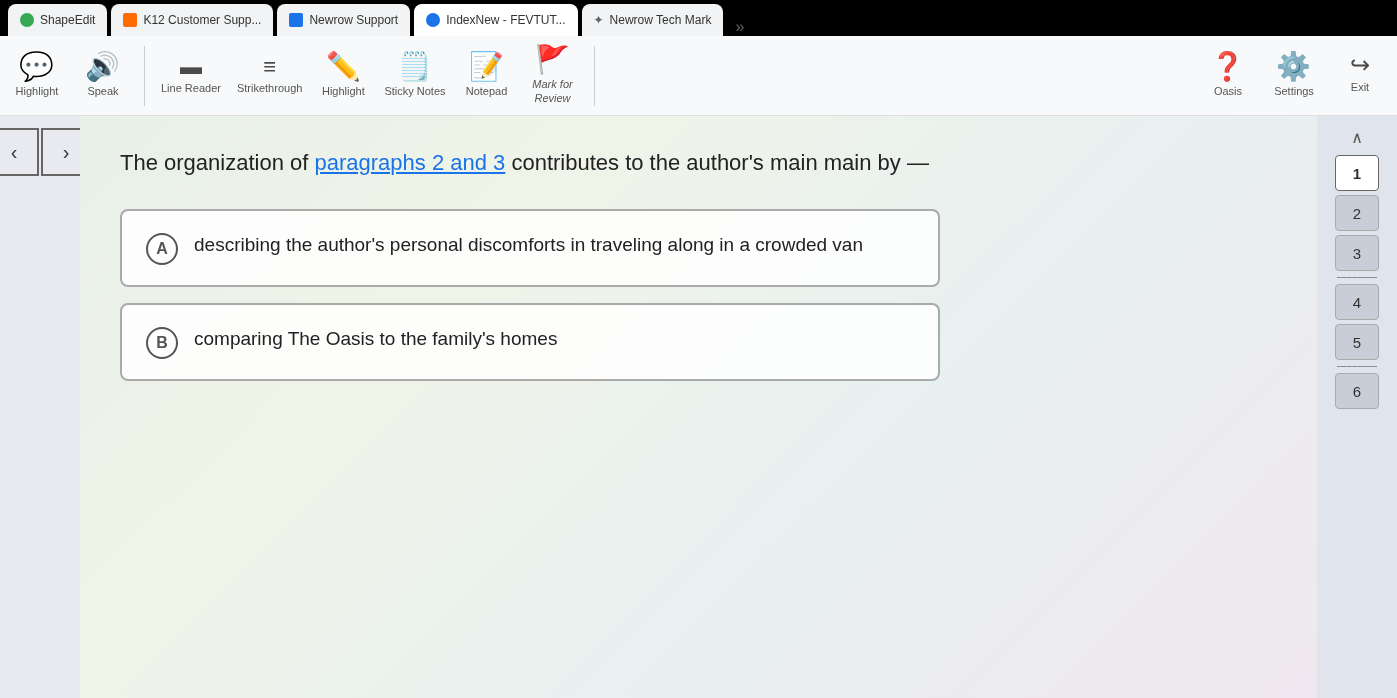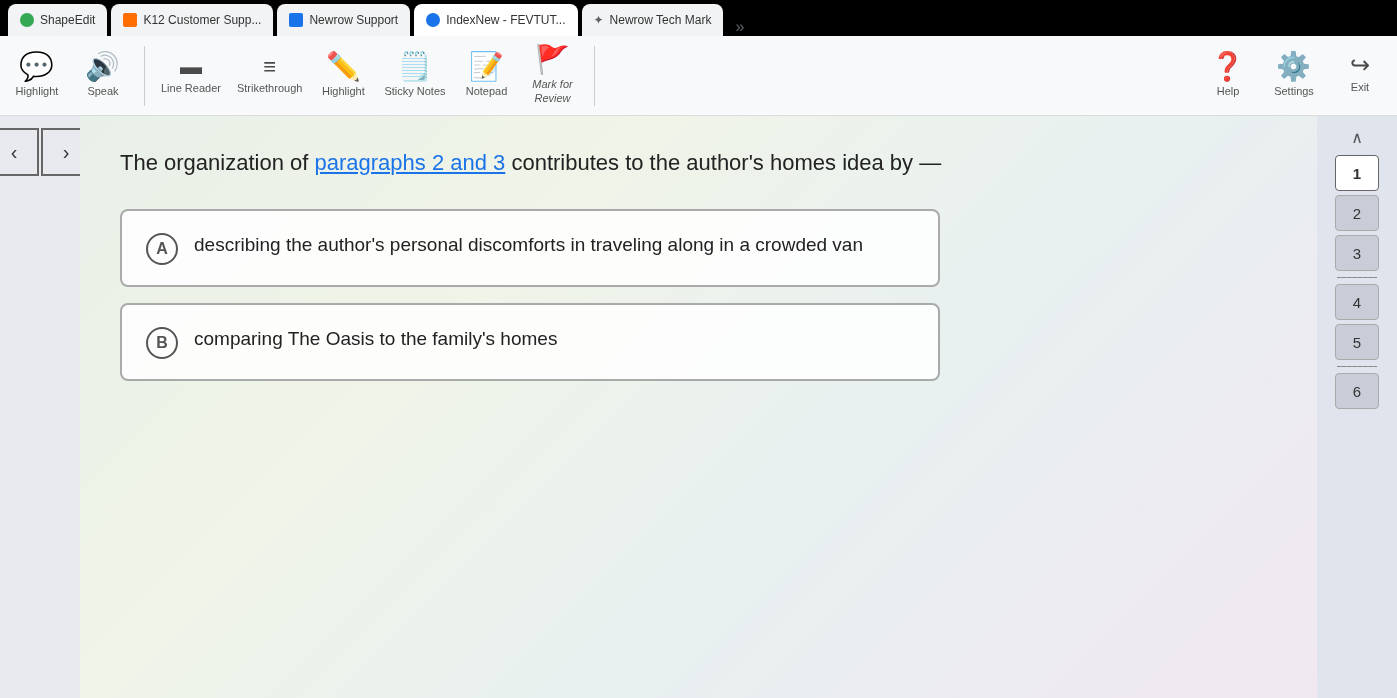--- a/index.html
+++ b/index.html
@@ -309,21 +309,21 @@
   <div class="tool-item">
     <span class="tool-icon">🚩</span>
     <span class="tool-label" style="white-space:pre-line;font-style:italic;">Mark for
 Review</span>
   </div>
   <div class="tool-divider"></div>
 
   <div class="toolbar-right">
     <div class="tool-item">
       <span class="tool-icon">❓</span>
-      <span class="tool-label">Help</span>
+      <span class="tool-label">Oasis</span>
     </div>
     <div class="tool-item">
       <span class="tool-icon">⚙️</span>
       <span class="tool-label">Settings</span>
     </div>
     <div class="tool-item">
       <span class="tool-icon" style="font-size:24px;">↪</span>
       <span class="tool-label">Exit</span>
     </div>
   </div>
@@ -338,21 +338,21 @@
       </button>
       <button class="nav-btn">
         <span>›</span>
       </button>
     </div>
   </div>
 
   <div class="content-area">
 
     <div class="question-text">
-      <span>The organization of </span><span class="question-link">paragraphs 2 and 3</span><span> contributes to the author's homes idea by —</span>
+      <span>The organization of </span><span class="question-link">paragraphs 2 and 3</span><span> contributes to the author's main main by —</span>
     </div>
 
     <div class="answer-choice">
       <div class="answer-circle">
         <span>A</span>
       </div>
       <div class="answer-text">describing the author's personal discomforts in traveling along in a crowded van</div>
     </div>
 
     <div class="answer-choice">

